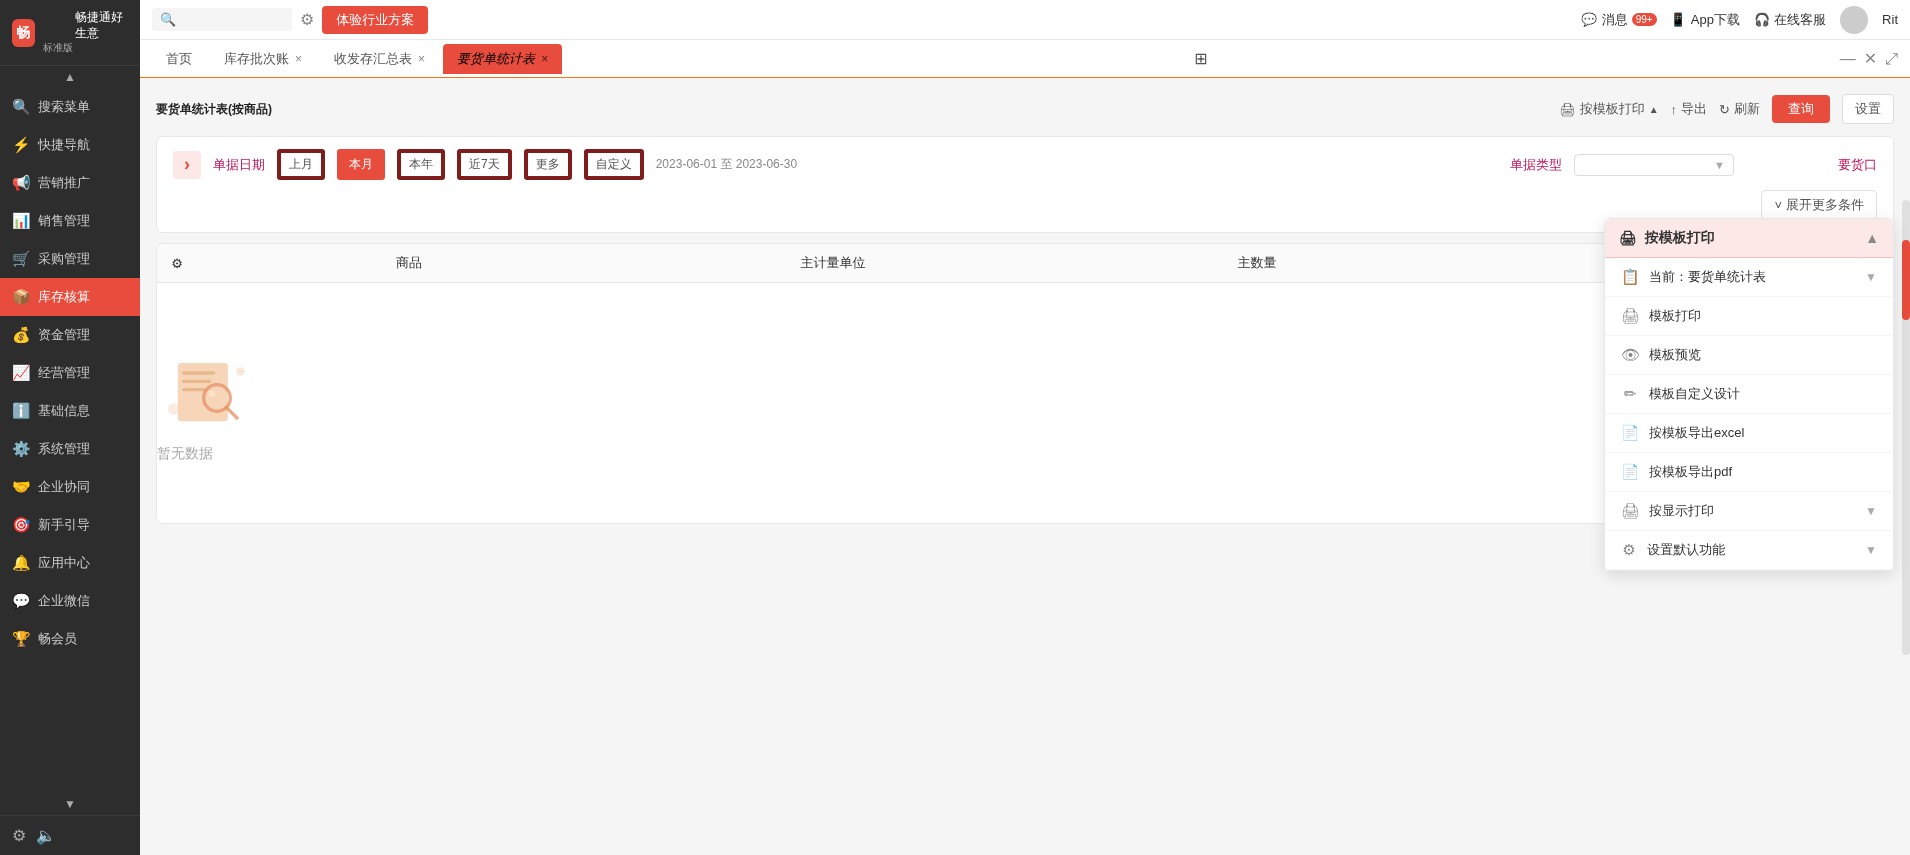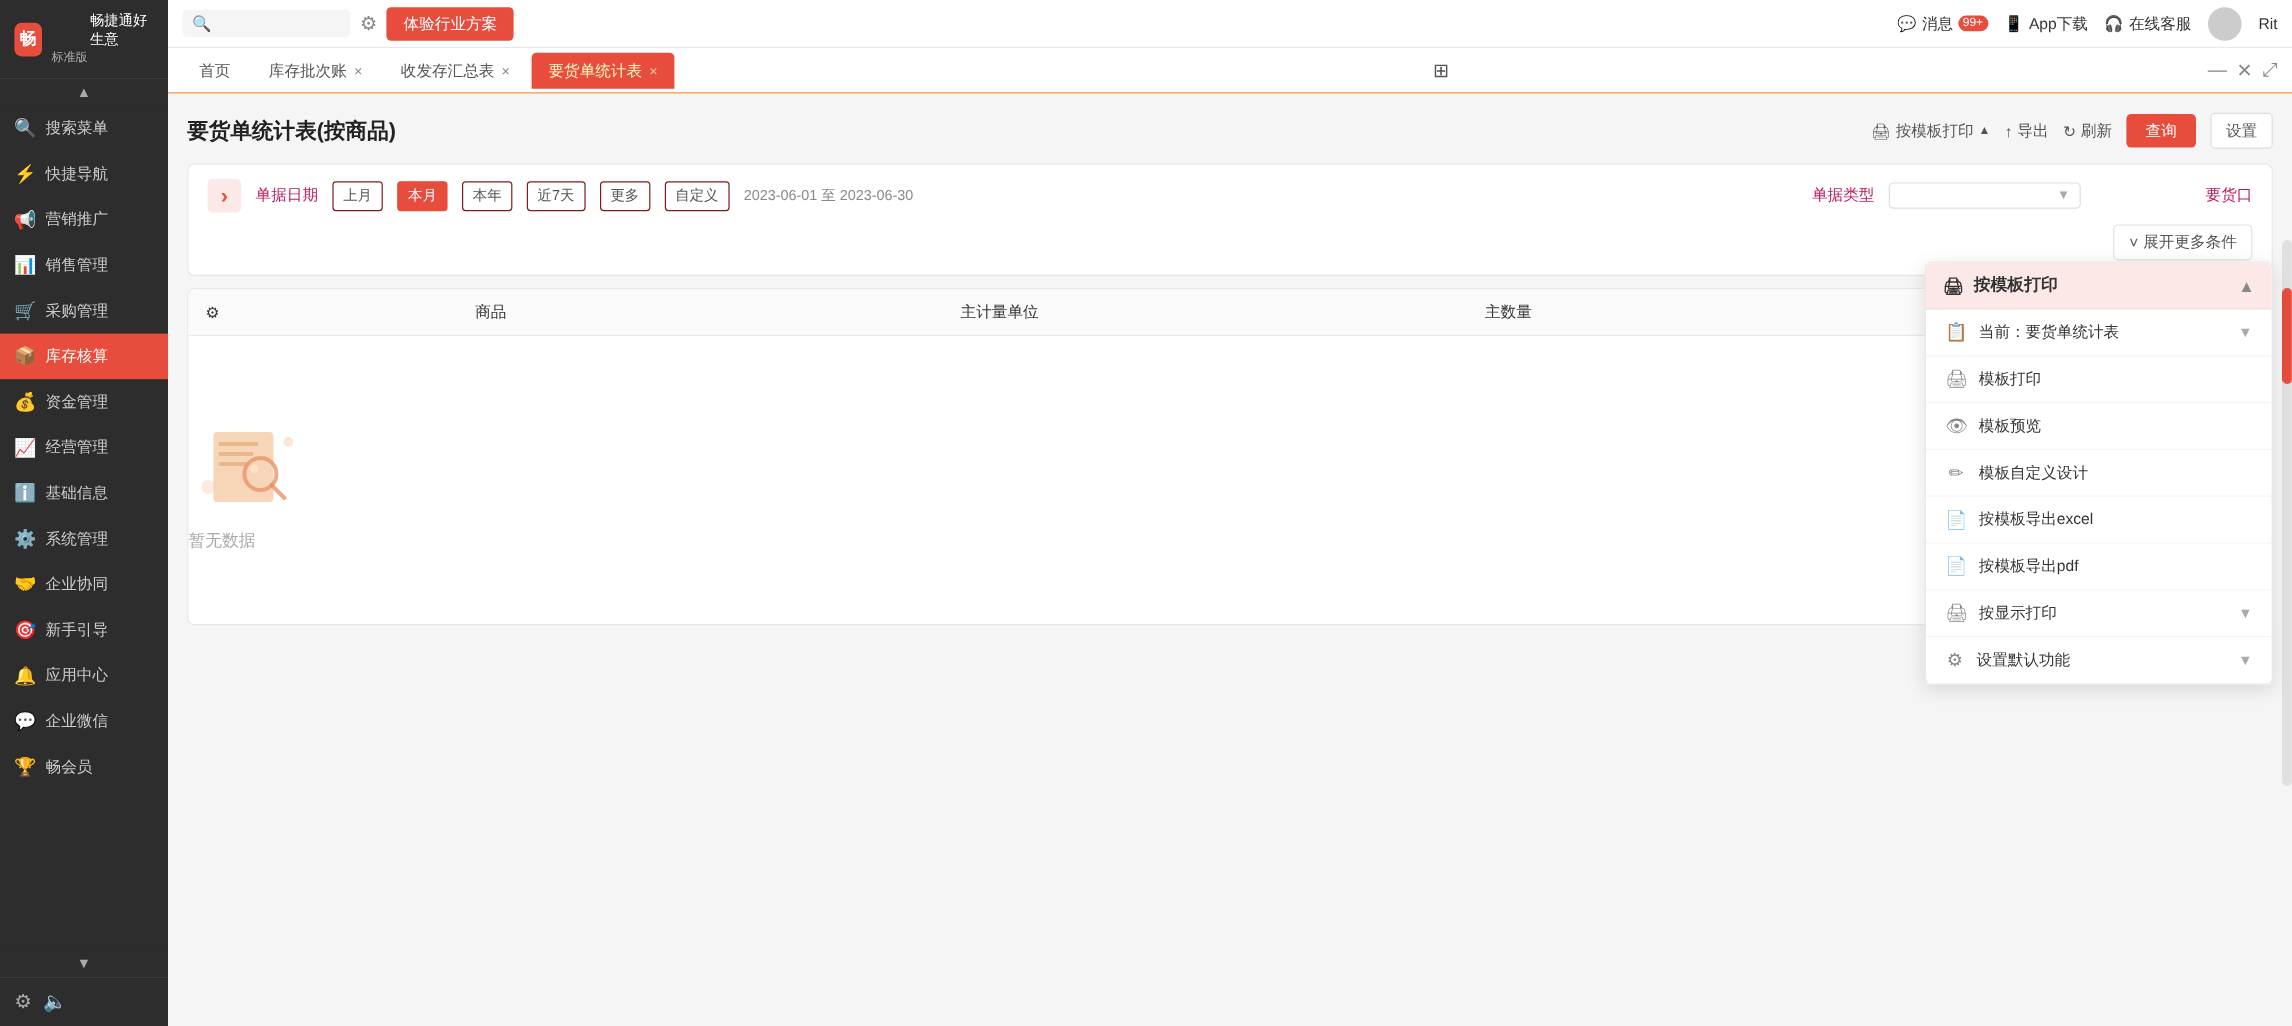--- a/index.html
+++ b/index.html
@@ -100,21 +100,21 @@
       height: 38px;
       gap: 4px;
     }
     .tab {
       display: flex; align-items: center; gap: 6px;
       padding: 6px 14px; font-size: 13px; cursor: pointer;
       border-radius: 4px 4px 0 0; color: #555;
       position: relative;
     }
     .tab.active {
-      background: #e74c3c; color: #fef9c3;
+      background: #e74c3c; color: #000000; font-style: italic;
     }
     .tab-close {
       font-size: 12px; cursor: pointer; color: inherit; opacity: 0.7;
     }
     .tab-home { color: #555; }
     .tab-expand {
       margin-left: auto;
       width: 28px; height: 28px;
       display: flex; align-items: center; justify-content: center;
       cursor: pointer; color: #555; font-size: 16px;
@@ -127,21 +127,21 @@
       overflow: auto;
       position: relative;
       padding: 16px;
     }
 
     
     .page-header {
       display: flex; align-items: center; justify-content: space-between;
       margin-bottom: 12px;
     }
-    .page-title { font-size: 18px; font-weight: bold; color: #222; }
+    .page-title { font-size: 12px; font-weight: bold; color: #222; }
     .page-actions { display: flex; align-items: center; gap: 12px; }
     .action-btn {
       display: flex; align-items: center; gap: 4px;
       font-size: 13px; cursor: pointer; color: #555;
       background: none; border: none;
     }
     .action-btn-primary {
       background: #e74c3c; color: white; border: none; border-radius: 4px;
       padding: 5px 16px; cursor: pointer; font-size: 13px;
     }
@@ -153,21 +153,21 @@
     
     .filter-area {
       background: white; border-radius: 6px; padding: 12px 16px;
       margin-bottom: 10px; border: 1px solid #e8e8e8;
     }
     .filter-row {
       display: flex; align-items: center; gap: 12px; flex-wrap: wrap;
     }
     .filter-label { font-size: 13px; color: #be185d; white-space: nowrap; }
     .date-btn {
-      font-size: 12px; padding: 3px 8px; border: 1px solid #7f1d1d;
+      font-size: 12px; padding: 3px 8px; border: 4px solid #7f1d1d;
       border-radius: 3px; cursor: pointer; background: white; color: #555;
     }
     .date-btn.active {
       background: #e74c3c; color: white; border-color: #e74c3c;
     }
     .date-range { font-size: 12px; color: #888; }
     .filter-select {
       display: flex; align-items: center; gap: 4px;
       border: 1px solid #ddd; border-radius: 4px; padding: 4px 8px;
       background: white; cursor: pointer; font-size: 13px; color: #555;

